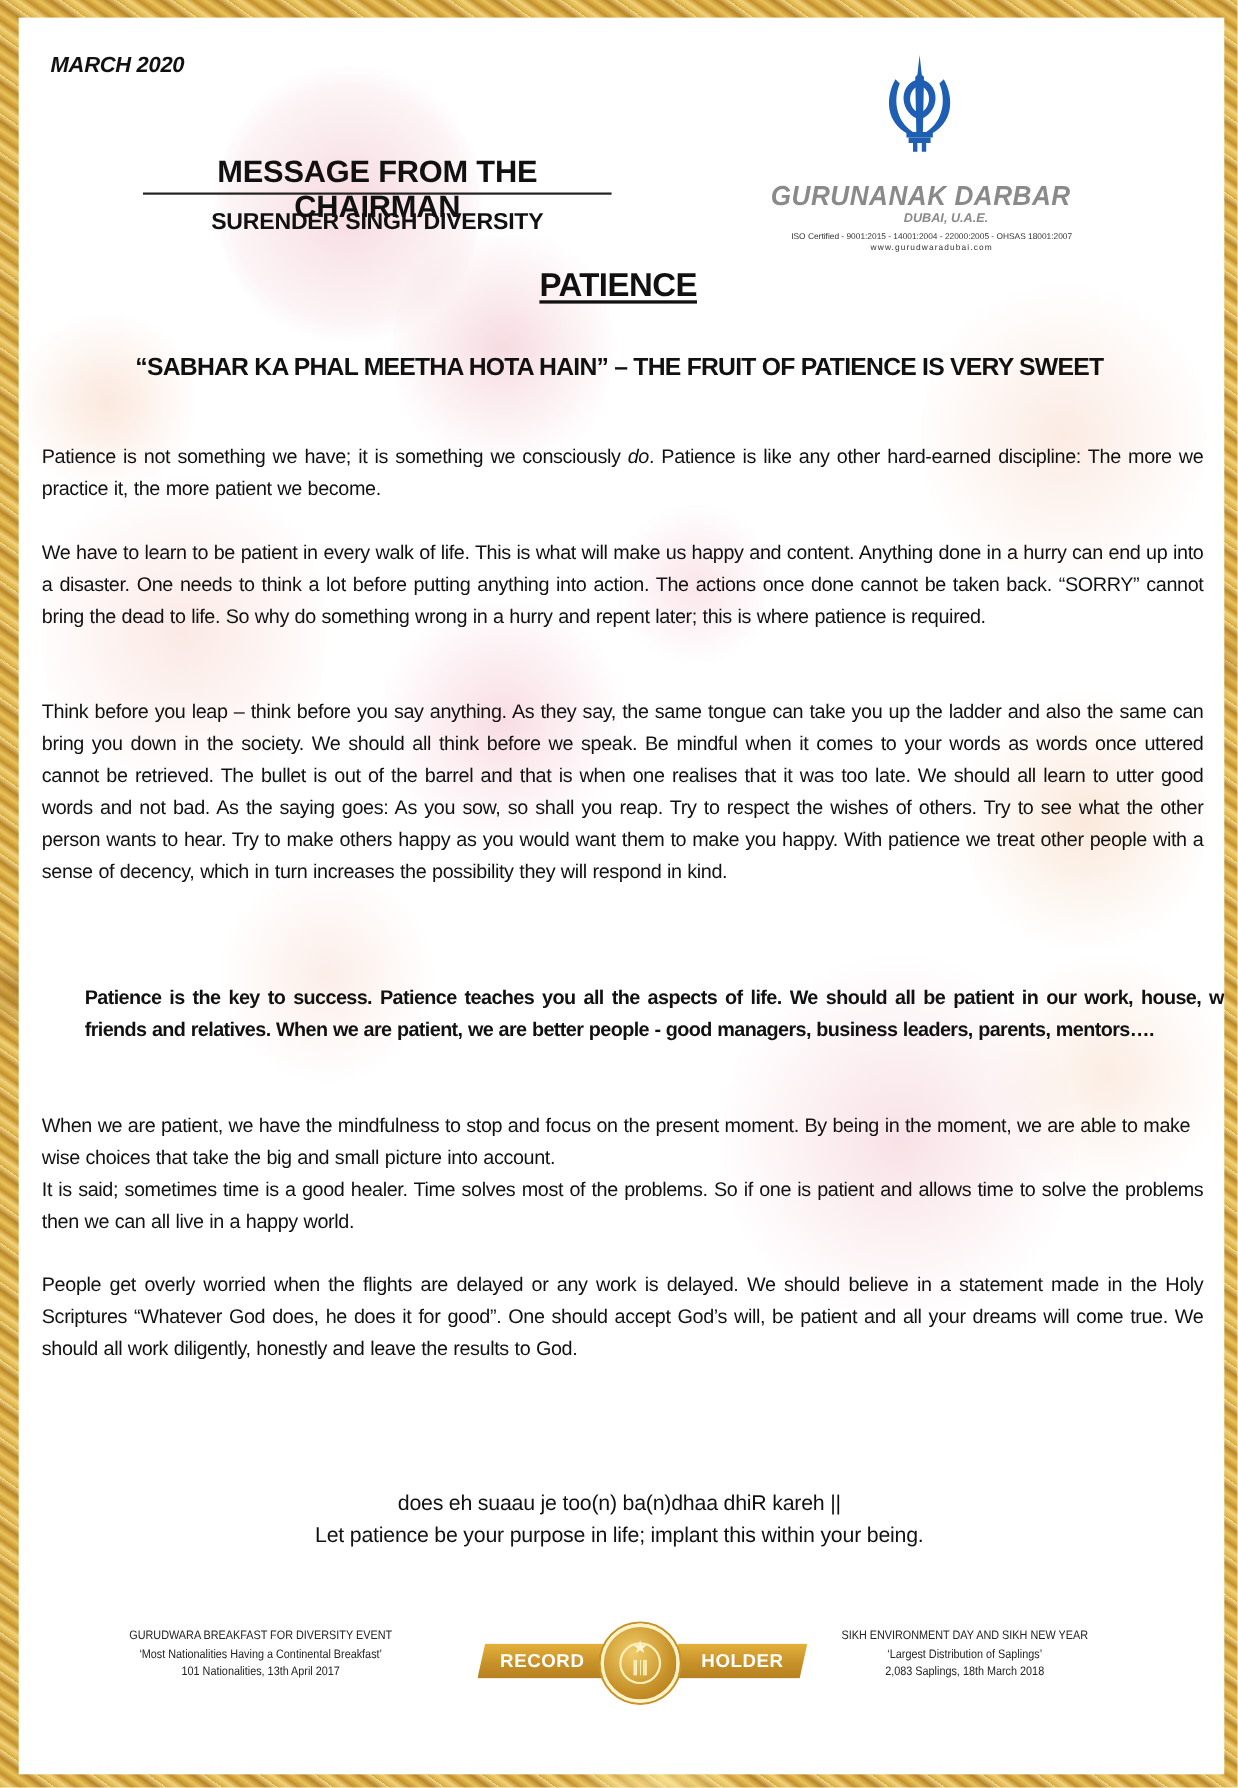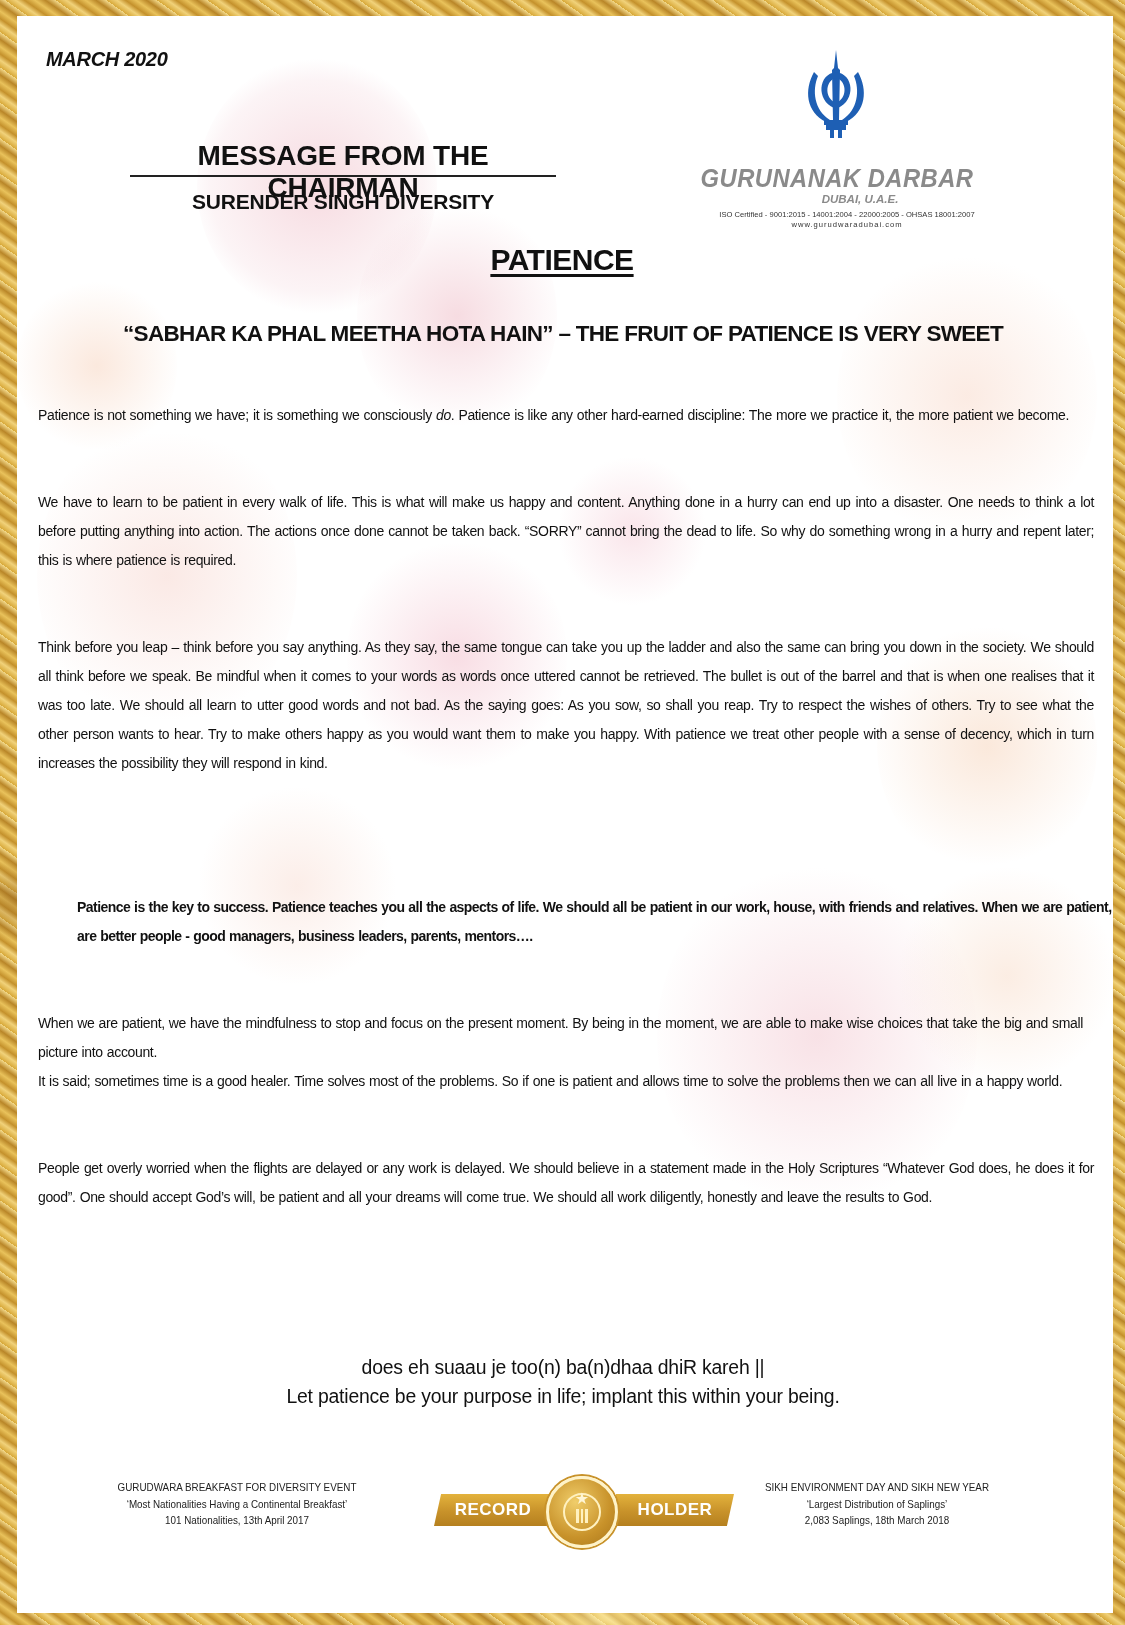--- a/index.html
+++ b/index.html
@@ -32,21 +32,21 @@
 
   .logo-icon { left: 787px; top: 34px; width: 64px; height: 92px; }
   .org-name { left: 640px; top: 148px; width: 360px; text-align: center; font-size: 25px; font-weight: bold; font-style: italic; color: #8a8a8a; letter-spacing: 0.5px; transform: scaleX(0.95); }
   .org-loc { left: 783px; top: 177px; width: 120px; text-align: center; font-size: 11.5px; font-weight: bold; font-style: italic; color: #8a8a8a; }
   .iso { left: 620px; top: 194px; width: 420px; text-align: center; font-size: 7.6px; color: #333; white-space: nowrap; }
   .web { left: 620px; top: 204px; width: 420px; text-align: center; font-size: 7.6px; color: #333; letter-spacing: 1px; }
 
   .main-title { left: 0; top: 227px; width: 1090px; text-align: center; font-size: 30px; font-weight: bold; text-decoration: underline; text-underline-offset: 4px; letter-spacing: -0.5px; }
   .subtitle { left: 0; top: 305px; width: 1092px; text-align: center; font-size: 22.5px; font-weight: bold; letter-spacing: -0.7px; white-space: nowrap; }
 
-  .body-text { left: 21px; width: 1056px; font-size: 14px; line-height: 29px; text-align: justify; letter-spacing: -0.35px; word-spacing: 0.5px; }
+  .body-text { left: 21px; width: 1056px; font-size: 18px; line-height: 29px; text-align: justify; letter-spacing: -0.35px; word-spacing: 0.5px; }
   .body-text.bold { font-weight: bold; letter-spacing: -0.55px; margin-left: 39px; }
   .p1 { top: 385px; }
   .p2 { top: 472px; }
   .p3 { top: 617px; }
   .p4 { top: 877px; }
   .p5 { top: 993px; }
   .p6 { top: 1138px; }
   .line-block { display: block; }
 
   .verse { left: 0; width: 1092px; text-align: center; font-size: 19.4px; line-height: 29px; letter-spacing: -0.2px; }

